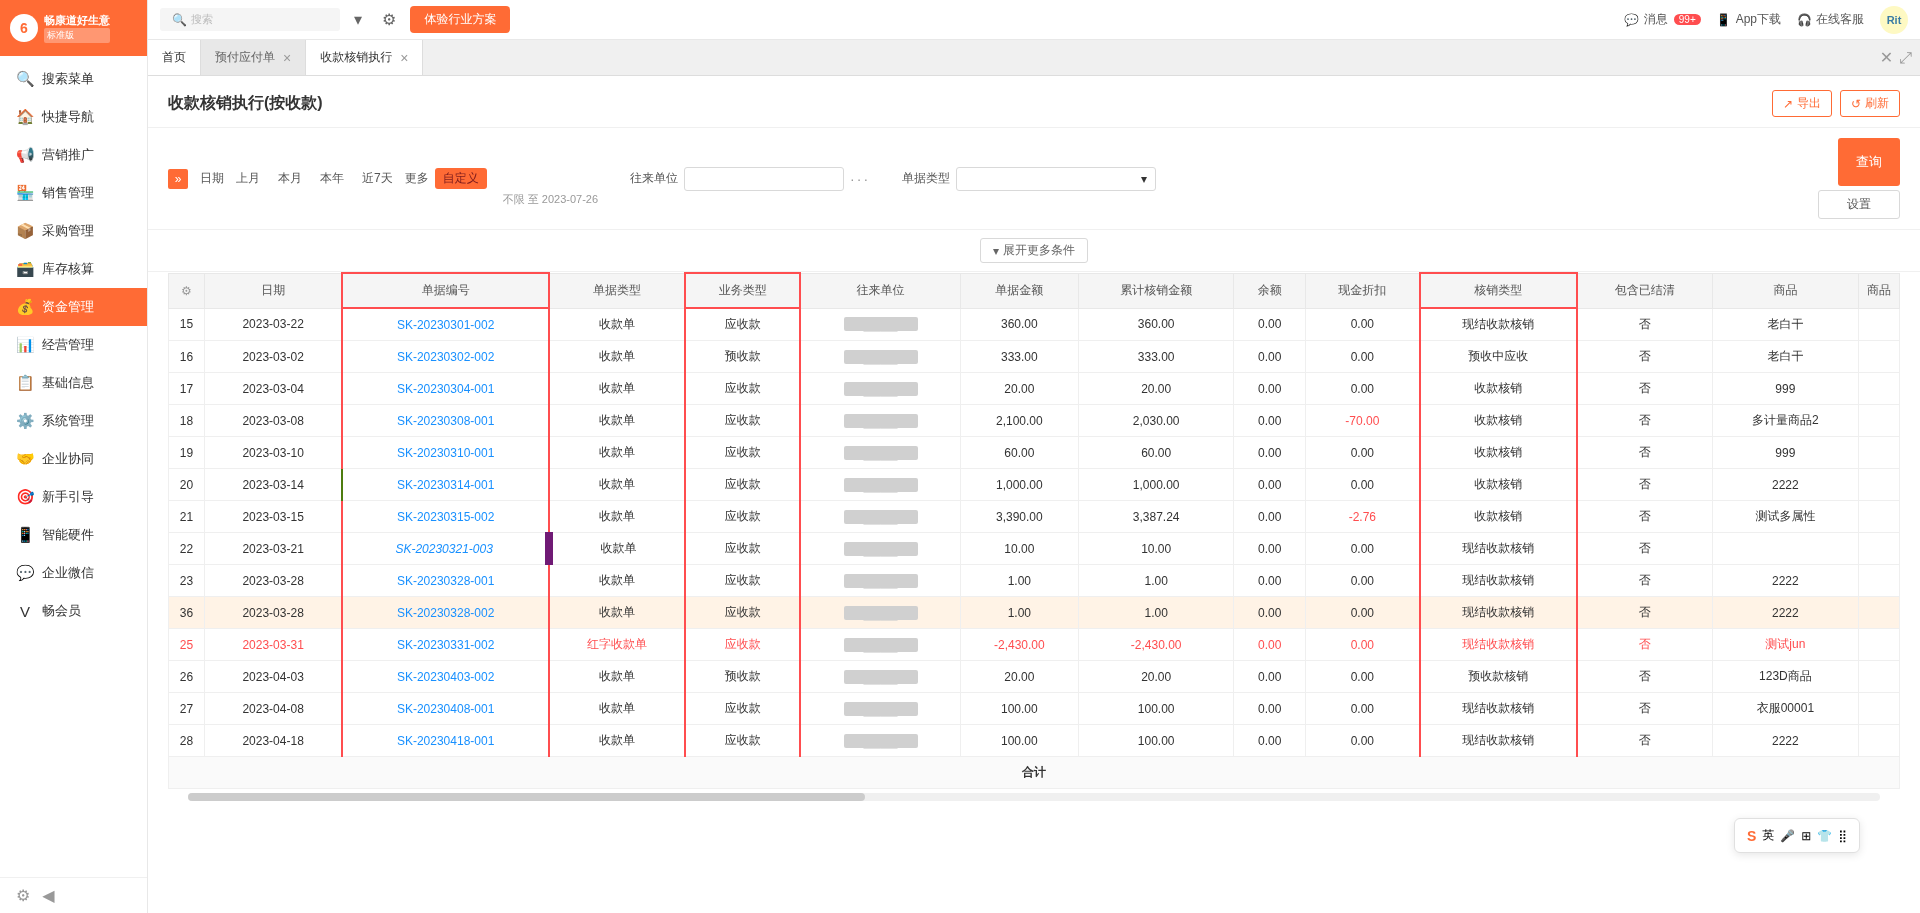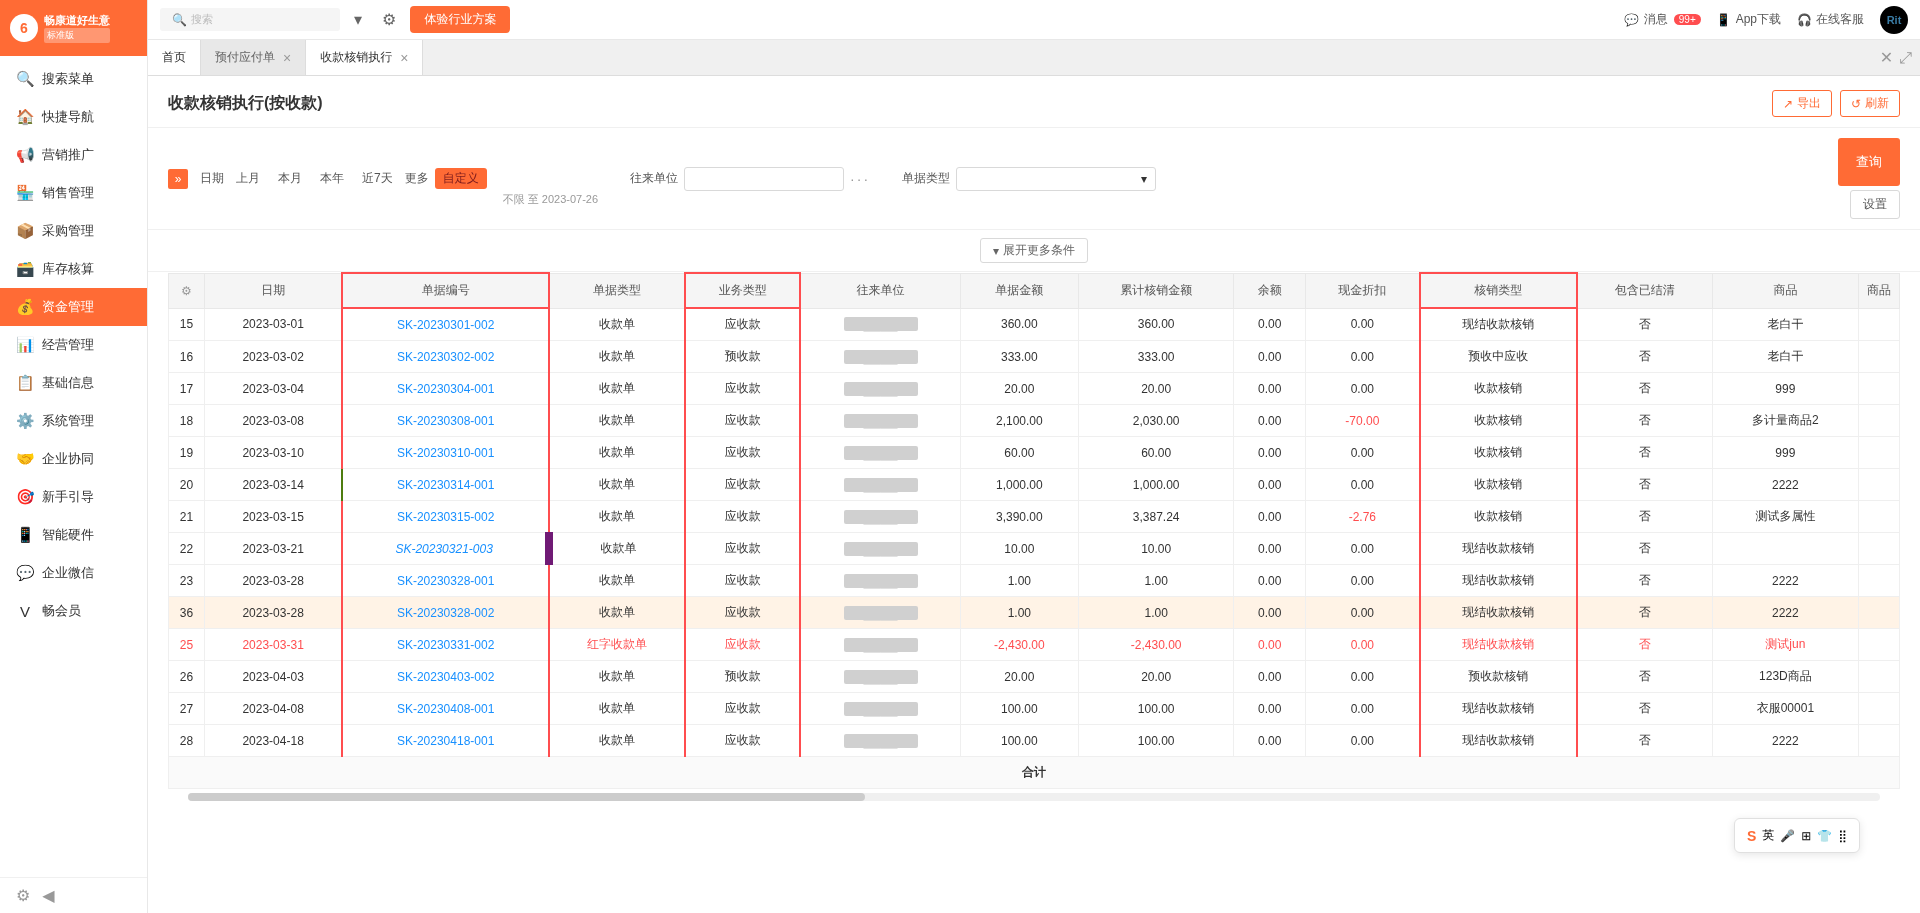--- a/index.html
+++ b/index.html
@@ -57,21 +57,21 @@
     .filter-label { color: #555; font-size: 12px; }
     .filter-date-row { display: flex; align-items: center; gap: 6px; }
     .filter-date-btn { font-size: 12px; color: #555; cursor: pointer; padding: 2px 6px; border-radius: 3px; }
     .filter-date-custom { background: #ff6b35; color: #7f1d1d; padding: 2px 8px; border-radius: 3px; font-size: 12px; cursor: pointer; }
     .filter-date-more { color: #555; font-size: 12px; cursor: pointer; }
     .filter-date-range { color: #999; font-size: 11px; margin-left: 4px; margin-top: 41px; }
     .filter-input { border: 1px solid #d9d9d9; border-radius: 3px; padding: 4px 8px; font-size: 12px; color: #333; width: 160px; }
     .filter-select { border: 1px solid #d9d9d9; border-radius: 3px; padding: 4px 8px; font-size: 12px; color: #333; width: 160px; display: flex; align-items: center; justify-content: space-between; cursor: pointer; }
     .filter-ellipsis { color: #999; letter-spacing: 2px; font-size: 14px; }
     .btn-query { background: #ff6b35; color: white; border: none; border-radius: 3px; padding: 15px 18px; cursor: pointer; font-size: 13px; }
-    .btn-settings { background: white; color: #555; border: 1px solid #d9d9d9; border-radius: 3px; padding: 5px 12px; cursor: pointer; font-size: 12px; }
+    .btn-settings { background: white; color: #555; border: 1px solid #d9d9d9; border-radius: 3px; padding: 5px 28px; cursor: pointer; font-size: 12px; }
 
     
     .expand-bar { display: flex; justify-content: center; padding: 8px; border-bottom: 1px solid #f0f0f0; }
     .expand-btn { display: flex; align-items: center; gap: 4px; color: #666; font-size: 12px; cursor: pointer; border: 1px solid #d9d9d9; padding: 3px 12px; border-radius: 3px; background: #fff; }
 
     
     .table-container { padding: 0 20px; overflow-x: auto; }
     table { width: 100%; border-collapse: collapse; font-size: 12px; }
     th { background: #f5f5f5; color: #555; font-weight: normal; padding: 8px 8px; border: 1px solid #e8e8e8; text-align: center; white-space: nowrap; position: relative; }
     td { padding: 7px 8px; border: 1px solid #efefef; color: #333; text-align: center; white-space: nowrap; }
@@ -193,21 +193,21 @@
         <span class="notification-badge">99+</span>
       </div>
       <div class="topbar-right-item">
         <span>📱</span>
         <span>App下载</span>
       </div>
       <div class="topbar-right-item">
         <span>🎧</span>
         <span>在线客服</span>
       </div>
-      <div class="topbar-avatar" style="background:#000000;color:#3a7ca5;font-size:11px;font-weight:bold;">Rit</div>
+      <div class="topbar-avatar" style="background:#fef9c3;color:#3a7ca5;font-size:11px;font-weight:bold;">Rit</div>
     </div>
   </div>
 
   <div class="tabbar">
     <div class="tab home">
       <span>首页</span>
     </div>
     <div class="tab">
       <span>预付应付单</span>
       <span class="close-x">×</span>
@@ -296,21 +296,21 @@
               <th>现金折扣</th>
               <th style="border:2px solid #ff4d4f;">核销类型</th>
               <th>包含已结清</th>
               <th>商品</th>
               <th>商品</th>
             </tr>
           </thead>
           <tbody id="table-body">
               <tr>
       <td>15</td>
-      <td>2023-03-01</td>
+      <td>2023-03-22</td>
       <td style="border-left:2px solid #ff4d4f;border-right:2px solid #ff4d4f;">
         <a class="link">SK-20230301-002</a>
       </td>
       <td style="">收款单</td>
       <td style="border-left:2px solid #ff4d4f;border-right:2px solid #ff4d4f;">应收款</td>
       <td><span style="background:#d0d0d0;color:#d0d0d0;border-radius:2px;padding:0 20px;">████</span></td>
       <td style="">360.00</td>
       <td style="">360.00</td>
       <td>0.00</td>
       <td class="">0.00</td>

